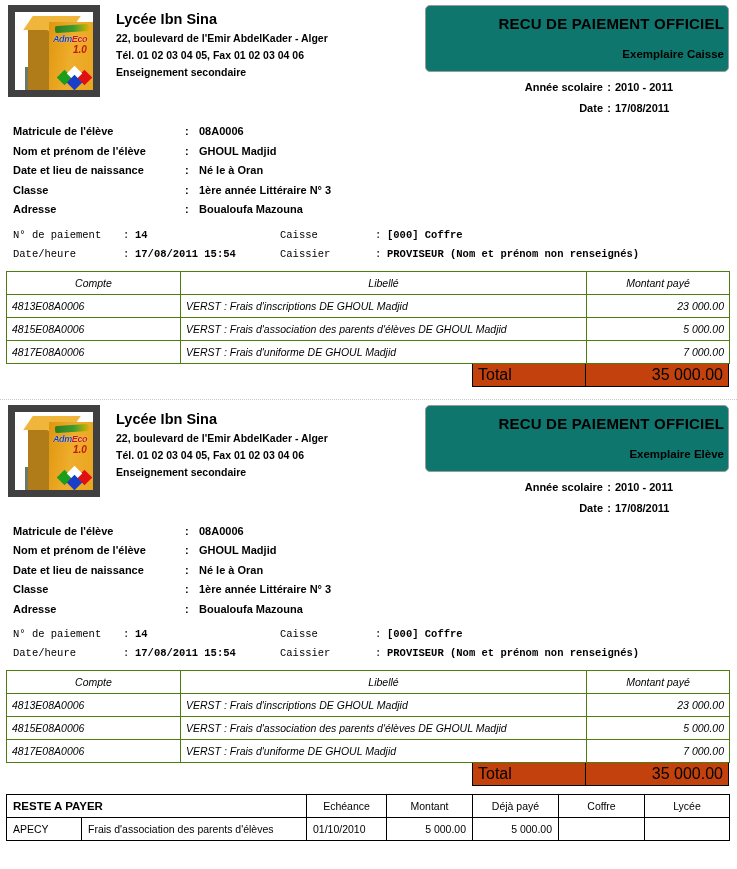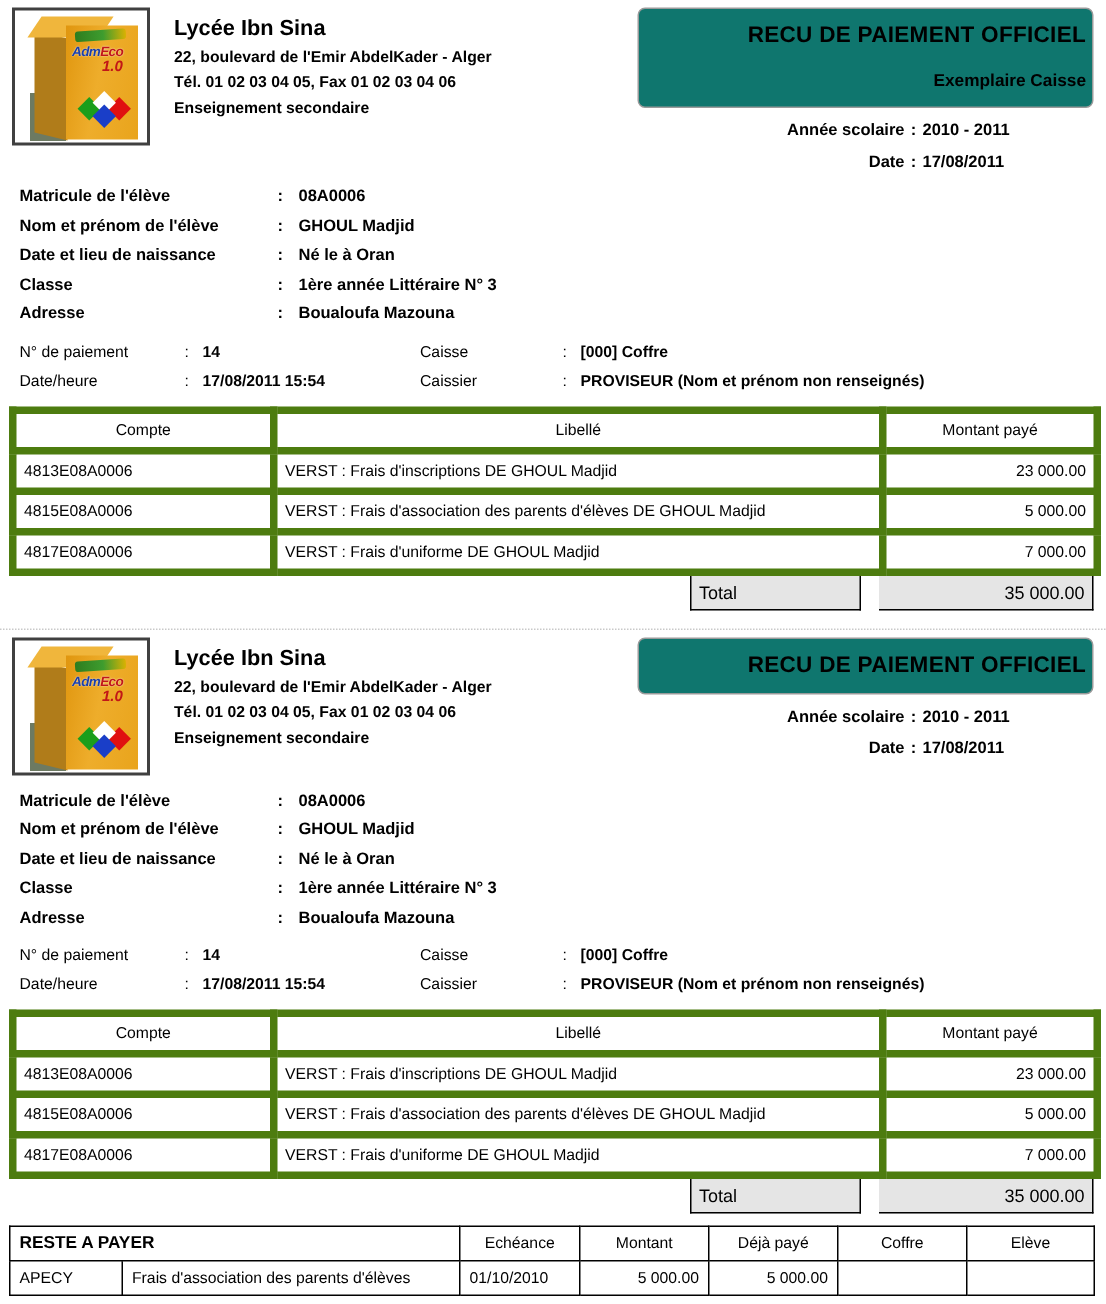--- a/index.html
+++ b/index.html
@@ -23,21 +23,21 @@
     align-items: flex-start;
     padding-top: 5px;
   }
   .logo-cell {
     width: 96px;
     flex: 0 0 96px;
     padding-left: 2px;
   }
   .logo-frame {
     width: 92px; height: 92px;
-    border: 2px solid #404040;
+    border: 7px solid #404040;
     background: #ffffff;
     position: relative;
     overflow: hidden;
   }
   .box-shadow3d {
     position: absolute;
     left: 10px; top: 55px;
     width: 24px; height: 32px;
     background: #6d7a62;
   }
@@ -144,66 +144,66 @@
   .drow {
     display: flex;
     font-size: 11px; font-weight: bold;
     line-height: 19.5px;
   }
   .dkey { width: 172px; flex: 0 0 172px; }
   .dsep { width: 14px; flex: 0 0 14px; }
   .dval { flex: 1 1 auto; }
 
   
-  .payinfo { margin-top: 6px; padding-left: 7px; }
+  .payinfo { margin-top: 6px; padding-left: 7px; font-family: Liberation Mono, monospace; }
   .prow { display: flex; font-size: 10.5px; line-height: 19px; }
   .pk1 { width: 110px; flex: 0 0 110px; }
   .ps  { width: 12px;  flex: 0 0 12px; }
   .pv1 { width: 145px; flex: 0 0 145px; font-weight: bold; }
   .pk2 { width: 95px;  flex: 0 0 95px; }
   .pv2 { flex: 1 1 auto; font-weight: bold; }
 
   
   .ptable {
     margin-top: 7px;
     width: 723px;
     border-collapse: collapse;
     table-layout: fixed;
     font-size: 10.5px;
   }
   .ptable th, .ptable td {
-    border: 5px solid #4d7c0f;
+    border: 1px solid #4d7c0f;
     padding: 4px 5px;
     line-height: 14px;
     vertical-align: middle;
+    font-style: italic;
   }
   .ptable th {
     font-weight: normal;
     text-align: center;
     height: 20px;
   }
   .ptable td.num { text-align: right; }
   .col-compte  { width: 174px; }
   .col-libelle { width: 406px; }
   .col-montant { width: 143px; }
 
   .total-wrap {
     width: 723px;
     display: flex;
     justify-content: flex-end;
   }
   .total-cell, .total-val {
     border: 1px solid #000000;
     border-top: none;
-    background: #e5e5e5;
-    font-size: 12px;
+    background: #c2410c;
+    font-size: 16px;
     padding: 4px 5px;
     line-height: 14px;
     height: 23px;
-    margin-left: 12px;
   }
   .total-cell { width: 114px; text-align: left; }
   .total-val  { width: 143px; text-align: right; border-left: none; }
 
   
   .sep {
     width: 737px; height: 1px;
     border-top: 1px dotted #c9c9c9;
     margin: 0;
   }
@@ -401,20 +401,21 @@
       <div class="school-info">
         <div class="school-name">Lycée Ibn Sina</div>
         <div class="school-line">22, boulevard de l'Emir AbdelKader - Alger</div>
         <div class="school-line">Tél. 01 02 03 04 05, Fax 01 02 03 04 06</div>
         <div class="school-line">Enseignement secondaire</div>
       </div>
 
       <div class="title-col">
         <div class="title-box">
           <div class="title-main">RECU DE PAIEMENT OFFICIEL</div>
+          <div class="title-sub">Exemplaire Elève</div>
         </div>
         <div class="meta-line">
           <span class="mk">Année scolaire</span>
           <span class="msep">:</span>
           <span class="mv">2010 - 2011</span>
         </div>
         <div class="meta-line">
           <span class="mk">Date</span>
           <span class="msep">:</span>
           <span class="mv">17/08/2011</span>
@@ -516,21 +517,21 @@
         <col class="rc-rest">
         <col class="rc-imp">
     </colgroup>
     <thead>
       <tr>
         <th class="rtitle" colspan="2">RESTE A PAYER</th>
         <th>Echéance</th>
         <th>Montant</th>
         <th>Déjà payé</th>
         <th>Coffre</th>
-        <th>Elève</th>
+        <th>Lycée</th>
       </tr>
     </thead>
     <tbody>
       <tr>
         <td>APECY</td>
         <td>Frais d'association des parents d'élèves</td>
         <td>01/10/2010</td>
         <td class="num">5 000.00</td>
         <td class="num">5 000.00</td>
         <td class="num"></td>

